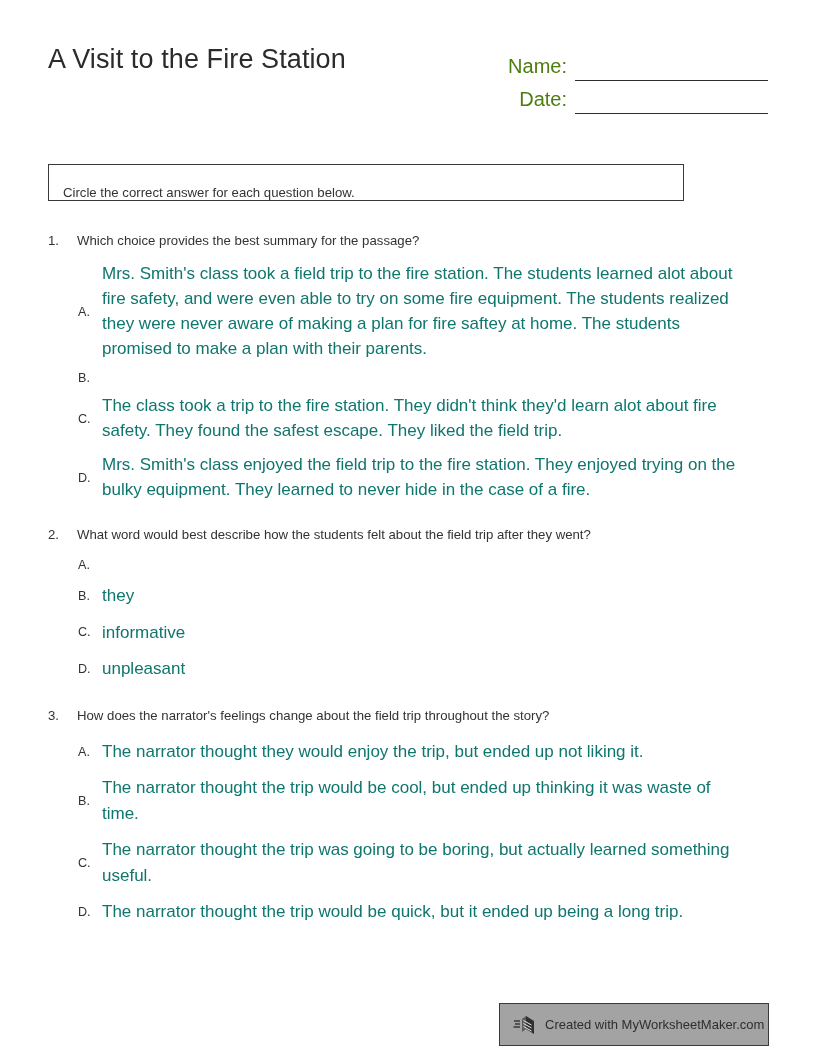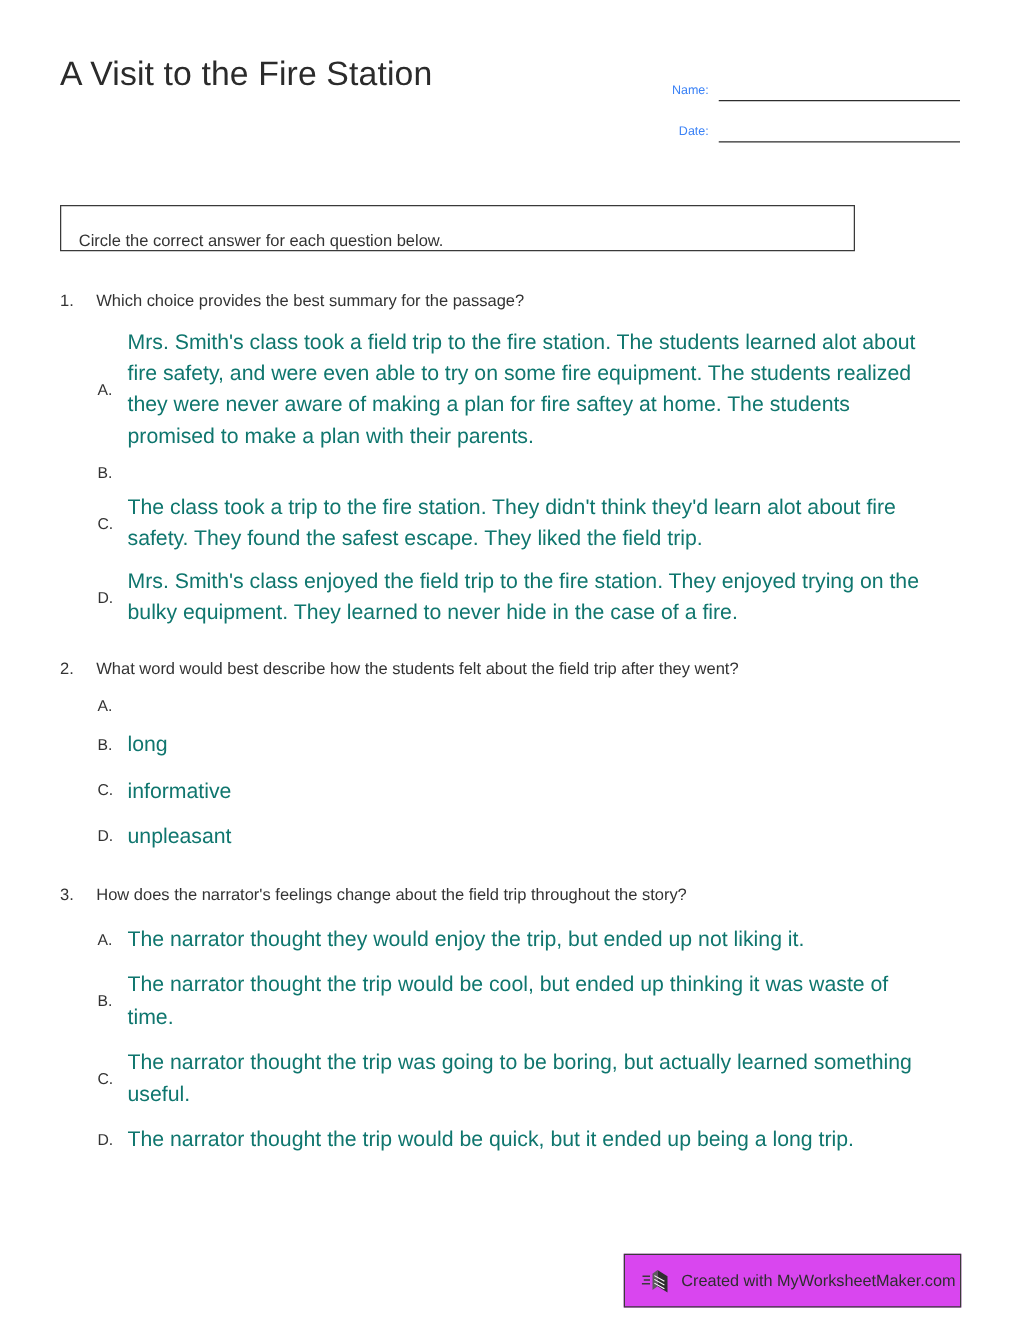--- a/index.html
+++ b/index.html
@@ -33,22 +33,22 @@
     white-space: nowrap;
   }
   .fields { position: absolute; right: 0; top: 4px; width: 270px; }
   .field-row {
     display: flex;
     align-items: flex-end;
     justify-content: flex-end;
     height: 33px;
   }
   .field-label {
-    font-size: 10px;
-    color: #3b82f6;
+    font-size: 20px;
+    color: #4d7c0f;
     padding-bottom: 3px;
     padding-right: 8px;
     white-space: nowrap;
     text-align: center;
   }
   .field-line {
     width: 193px;
     border-bottom: 1.3px solid #2d2d2d;
     height: 23px;
   }
@@ -120,21 +120,21 @@
   
   .footer-badge {
     position: absolute;
     left: 499px; top: 1003px;
     width: 270px;
     height: 43px;
     border: 1.3px solid #3a3a3a;
     display: flex;
     align-items: center;
     padding-left: 13px;
-    background: #d946ef;
+    background: #a3a3a3;
   }
   .footer-logo {
     width: 24px; height: 22px;
     flex: 0 0 24px;
     margin-right: 8px;
     display: flex;
     align-items: center;
     justify-content: center;
   }
   .footer-text {
@@ -197,21 +197,21 @@
       <div class="question-head">
         <span class="question-number">2.</span>
         <span class="question-text">What word would best describe how the students felt about the field trip after they went?</span>
       </div>
       <div class="options">
         <div class="option-row">
           <span class="option-letter">A.</span>
         </div>
         <div class="option-row">
           <span class="option-letter">B.</span>
-          <span class="option-text">long</span>
+          <span class="option-text">they</span>
         </div>
         <div class="option-row">
           <span class="option-letter">C.</span>
           <span class="option-text">informative</span>
         </div>
         <div class="option-row">
           <span class="option-letter">D.</span>
           <span class="option-text">unpleasant</span>
         </div>
       </div>

